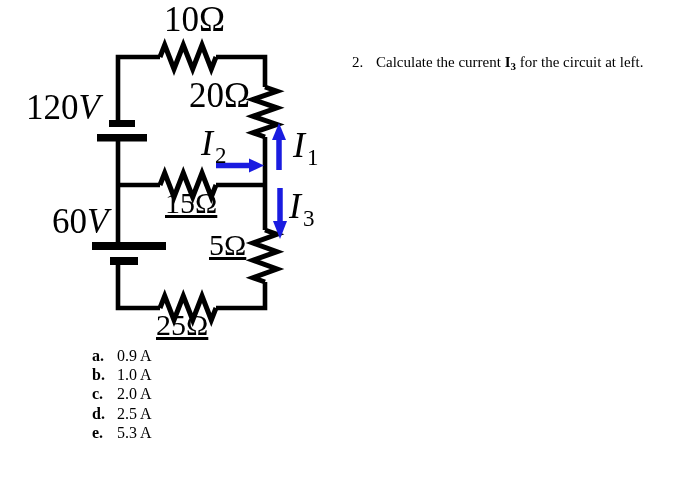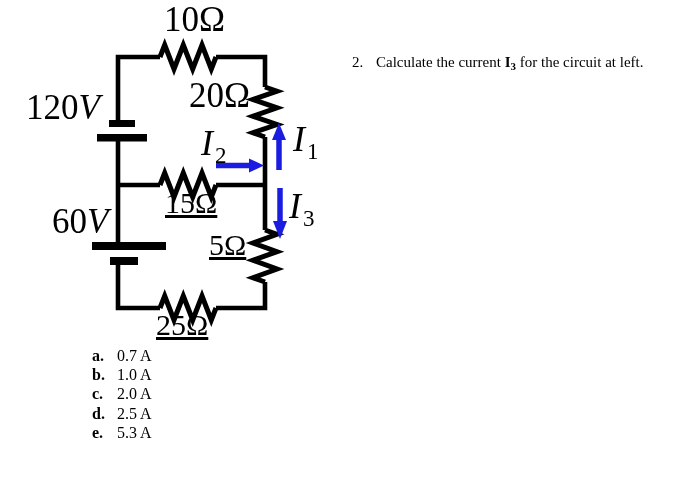--- a/index.html
+++ b/index.html
@@ -61,31 +61,31 @@
 
   <div class="clabel" style="left:26px;top:90px;"><span>120</span><span class="it">V</span></div>
   <div class="clabel" style="left:52px;top:204px;"><span>60</span><span class="it">V</span></div>
   <div class="clabel" style="left:164px;top:2px;">10Ω</div>
   <div class="clabel" style="left:189px;top:78px;">20Ω</div>
   <div class="clabel sm" style="left:165px;top:188px;">15Ω</div>
   <div class="clabel sm" style="left:209px;top:230px;">5Ω</div>
   <div class="clabel sm" style="left:156px;top:310px;">25Ω</div>
 
   <div class="ilabel" style="left:201px;top:125px;"><span>I</span><span class="isub">2</span></div>
-  <div class="ilabel" style="left:293px;top:121px;"><span>I</span><span class="isub">1</span></div>
+  <div class="ilabel" style="left:293px;top:127px;"><span>I</span><span class="isub">1</span></div>
   <div class="ilabel" style="left:289px;top:188px;"><span>I</span><span class="isub">3</span></div>
 
   <div class="question">
     <span class="qnum">2.</span><span>Calculate the current </span><span class="qbold">I</span><span class="qsub">3</span><span> for the circuit at left.</span>
   </div>
 
   <div class="answers">
     <div class="arow">
         <span class="aletter">a.</span>
-        <span>0.7 A</span>
+        <span>0.9 A</span>
       </div>
     <div class="arow">
         <span class="aletter">b.</span>
         <span>1.0 A</span>
       </div>
     <div class="arow">
         <span class="aletter">c.</span>
         <span>2.0 A</span>
       </div>
     <div class="arow">

